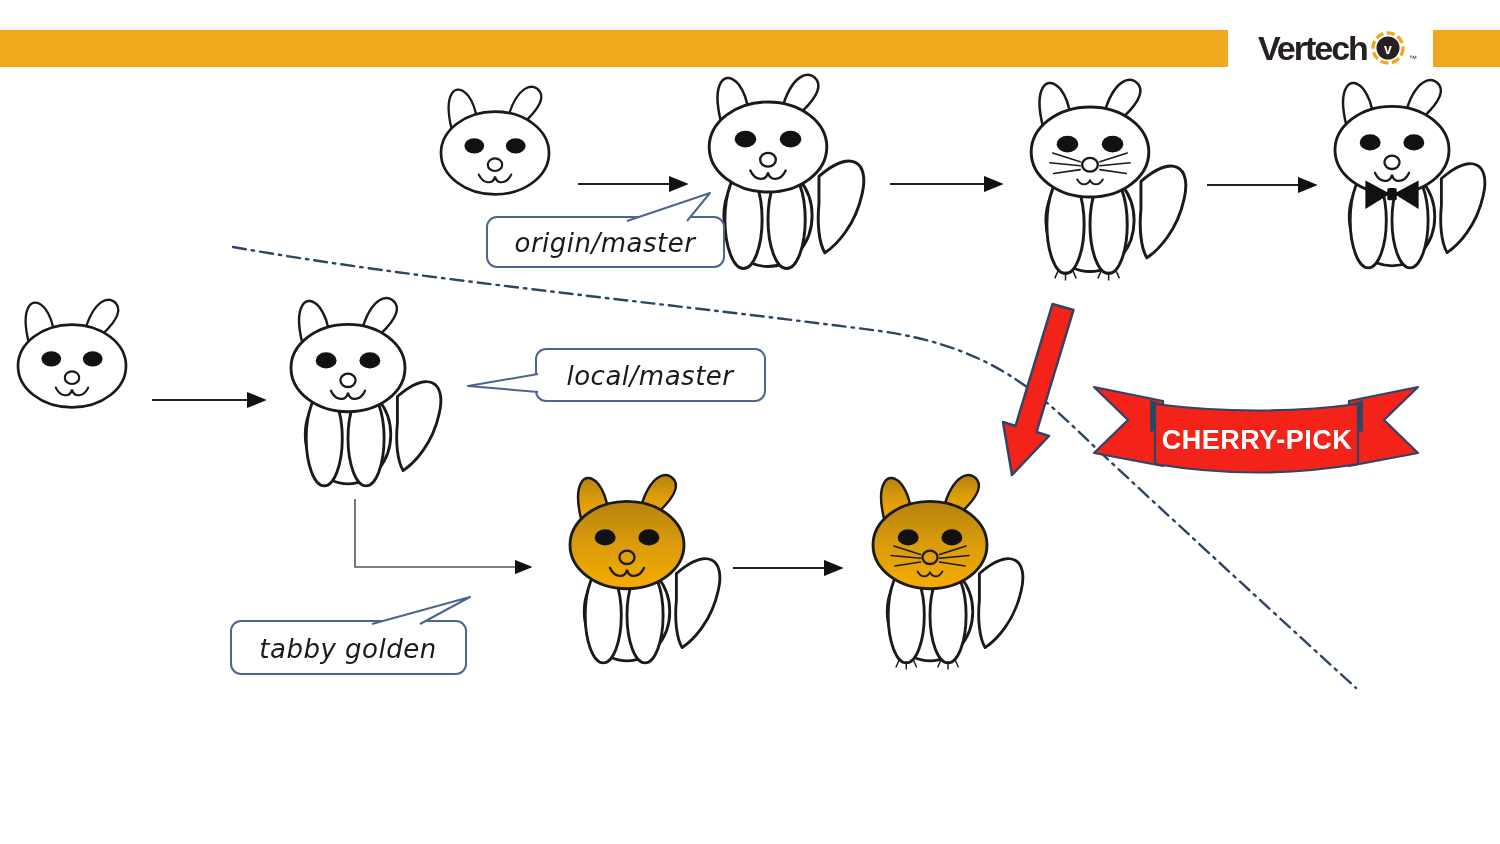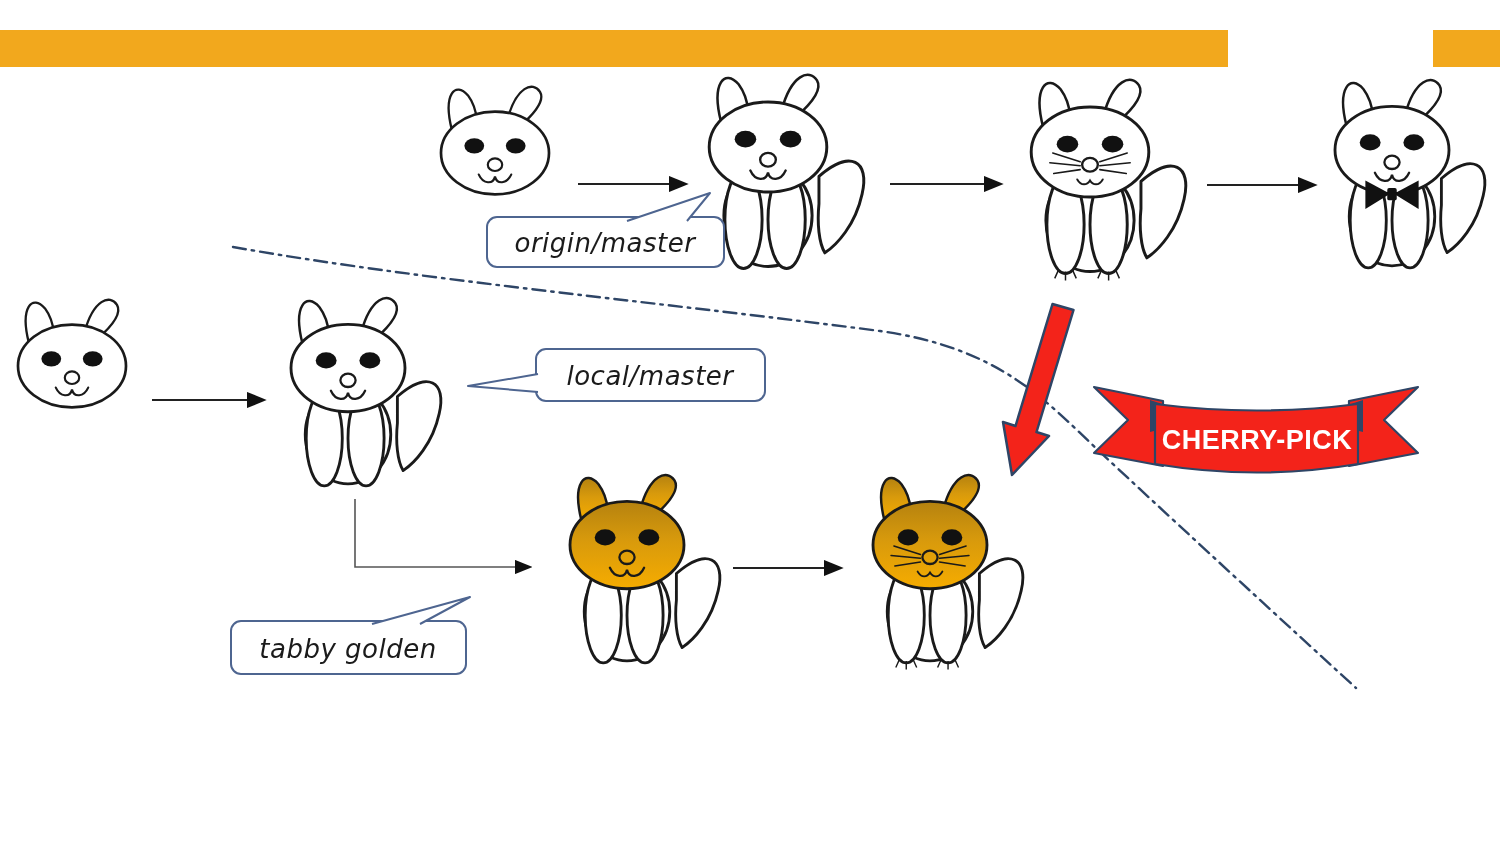--- a/index.html
+++ b/index.html
@@ -21,20 +21,31 @@
                fill:#ffffff;letter-spacing:0.5px;}
 </style>
 </head>
 <body>
 
 <div class="stage">
 
   <div class="bar bar-left"></div>
   <div class="bar bar-right"></div>
 
+  <div class="logo">
+    <span class="brand-name">Vertech</span>
+    <span style="display:flex;">
+      <svg width="36" height="36" viewBox="0 0 36 36">
+        <circle cx="18" cy="18" r="15" fill="none" stroke="#F2A81D" stroke-width="3.4" stroke-dasharray="8 3.5"></circle>
+        <circle cx="18" cy="18" r="11.5" fill="#26211F"></circle>
+        <text x="18" y="23.5" text-anchor="middle" font-size="14" font-weight="bold" fill="#ffffff" font-family="Liberation Sans, sans-serif">v</text>
+      </svg>
+    </span>
+    <span class="tm">™</span>
+  </div>
 
   <svg class="diagram" width="1500" height="844" viewBox="0 0 1500 844">
     <defs>
       <linearGradient id="goldGrad" x1="0" y1="0" x2="0" y2="1">
         <stop offset="0%" stop-color="#B5820F"></stop>
         <stop offset="45%" stop-color="#D89A0C"></stop>
         <stop offset="100%" stop-color="#F6AC00"></stop>
       </linearGradient>
       <marker id="arrowhead" markerWidth="11" markerHeight="9" refX="9.5" refY="4.5" orient="auto">
         <path d="M0,0 L11,4.5 L0,9 Z" fill="#111"></path>

